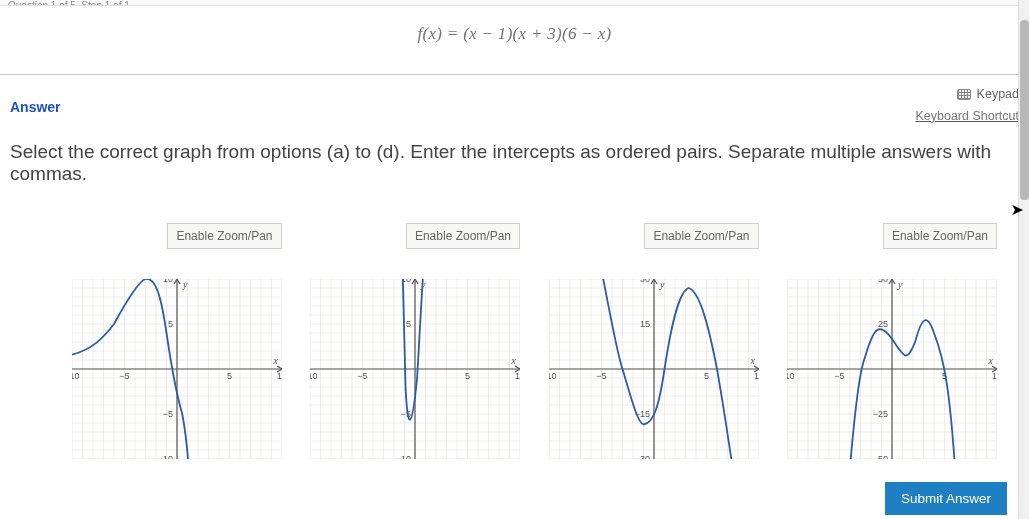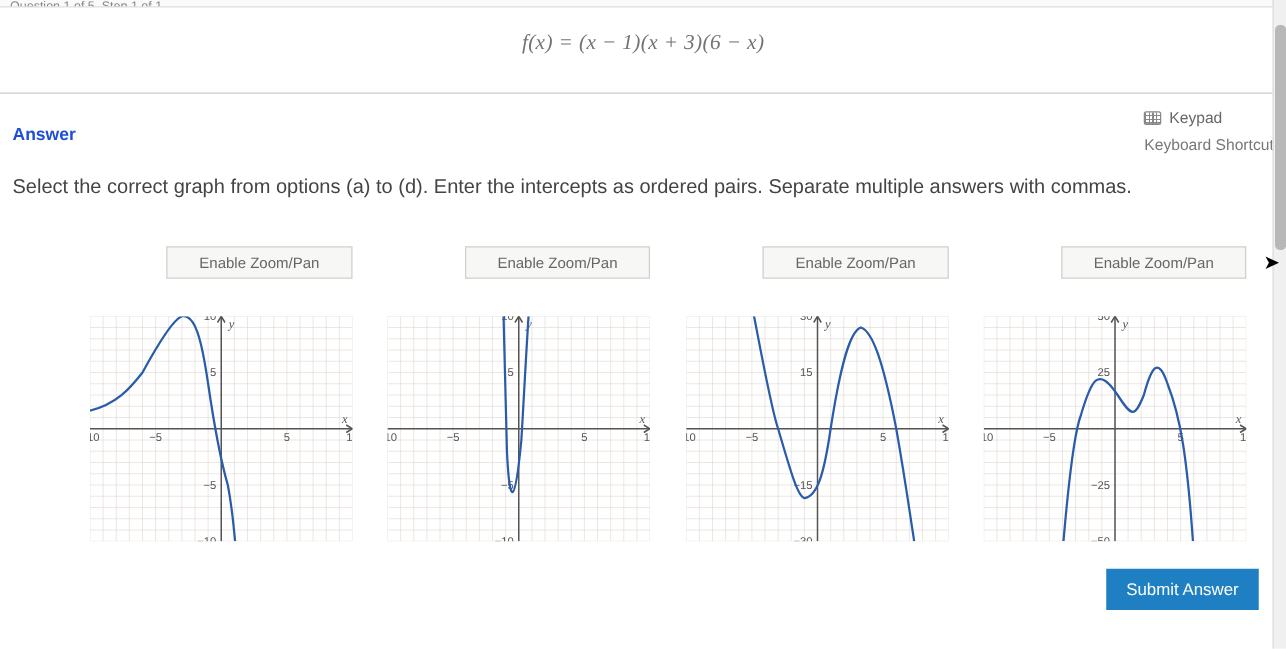--- a/index.html
+++ b/index.html
@@ -2,37 +2,37 @@
 <html><head>
   <meta charset="utf-8">
   <style>
     * { box-sizing: border-box; margin: 0; padding: 0; }
     body { font-family: "Segoe UI", Tahoma, Geneva, Verdana, sans-serif; background: #fff; color: #333; width: 1029px; height: 519px; overflow: hidden; position: relative; }
     .topbar { height: 6px; border-bottom: 1px solid #e0e0e0; background: #fafafa; font-size: 10px; color: #888; padding: 0 8px; overflow: hidden; }
     .equation-row { text-align: center; padding: 18px 0 30px; font-family: "Cambria Math", Georgia, serif; font-size: 17px; font-style: italic; color: #737373; letter-spacing: 0.3px; }
     .content { border-top: 1px solid #ccc; padding: 12px 0 0 0; }
     .answer-header { display: flex; justify-content: space-between; align-items: flex-start; padding: 0 10px 18px 10px; }
     .answer-title { font-size: 14px; font-weight: 600; color: #1d4ed8; margin-top: 12px; }
-    .header-controls { text-align: left; font-size: 12.5px; color: #555; }
+    .header-controls { text-align: right; font-size: 12.5px; color: #555; text-decoration: underline; }
     .keypad { display: inline-flex; align-items: center; gap: 6px; color: #666; cursor: pointer; }
     .keypad-icon { width: 14px; height: 11px; border: 1px solid #888; border-radius: 2px; display: inline-block; position: relative; background: repeating-linear-gradient(90deg, #888 0 1px, transparent 1px 3px), repeating-linear-gradient(0deg, #888 0 1px, transparent 1px 3px); background-size: 100% 100%; }
     .shortcut { margin-top: 6px; color: #777; font-size: 12.5px; }
-    .instruction { font-size: 16px; color: #444; padding: 0 10px 18px 10px; }
+    .instruction { font-size: 19px; color: #444; padding: 0 10px 18px 10px; }
     .graphs-row { display: flex; justify-content: space-between; padding: 20px 20px 0 60px; gap: 5px; }
     .graph-panel { flex: 1; min-width: 0; }
     .zoom-row { display: flex; justify-content: flex-end; padding-right: 12px; margin-bottom: 10px; }
-    .zoom-btn { background: #f7f7f5; border: 1px solid #d0d0cc; color: #666; font-size: 12px; padding: 5px 25px; cursor: pointer; font-family: inherit; }
+    .zoom-btn { background: #f7f7f5; border: 1px solid #d0d0cc; color: #666; font-size: 12px; padding: 5px 8px; cursor: pointer; font-family: inherit; }
     .graph-wrap { display: flex; justify-content: center; padding-top: 20px; }
     .graph-svg { width: 210px; height: 180px; }
     .grid-line { stroke: #e0d8d0; stroke-width: 0.5; }
     .axis-line { stroke: #555; stroke-width: 1.2; }
     .tick-label { font-size: 9px; fill: #555; font-family: sans-serif; }
     .axis-label { font-size: 10px; fill: #555; font-family: serif; font-style: italic; }
     .curve { stroke: #2a5caa; stroke-width: 1.8; fill: none; }
-    .submit-row { position: absolute; bottom: 31px; right: 22px; }
+    .submit-row { position: absolute; bottom: 4px; right: 22px; }
     .submit-btn { background: #1e7fc2; color: #fff; border: none; font-size: 13.5px; padding: 9px 16px; cursor: pointer; font-family: inherit; }
     .scrollbar { position: absolute; right: 0; top: 0; width: 11px; height: 100%; background: #f0f0f0; border-left: 1px solid #ddd; }
     .scroll-thumb { position: absolute; top: 20px; left: 1px; width: 9px; height: 180px; background: #b8b8b8; border-radius: 4px; }
     .cursor { position: absolute; right: 5px; top: 200px; font-size: 16px; color: #000; pointer-events: none; }
   </style>
 </head>
 <body>
 
 <div class="topbar">
   <span>Question 1 of 5, Step 1 of 1</span>

